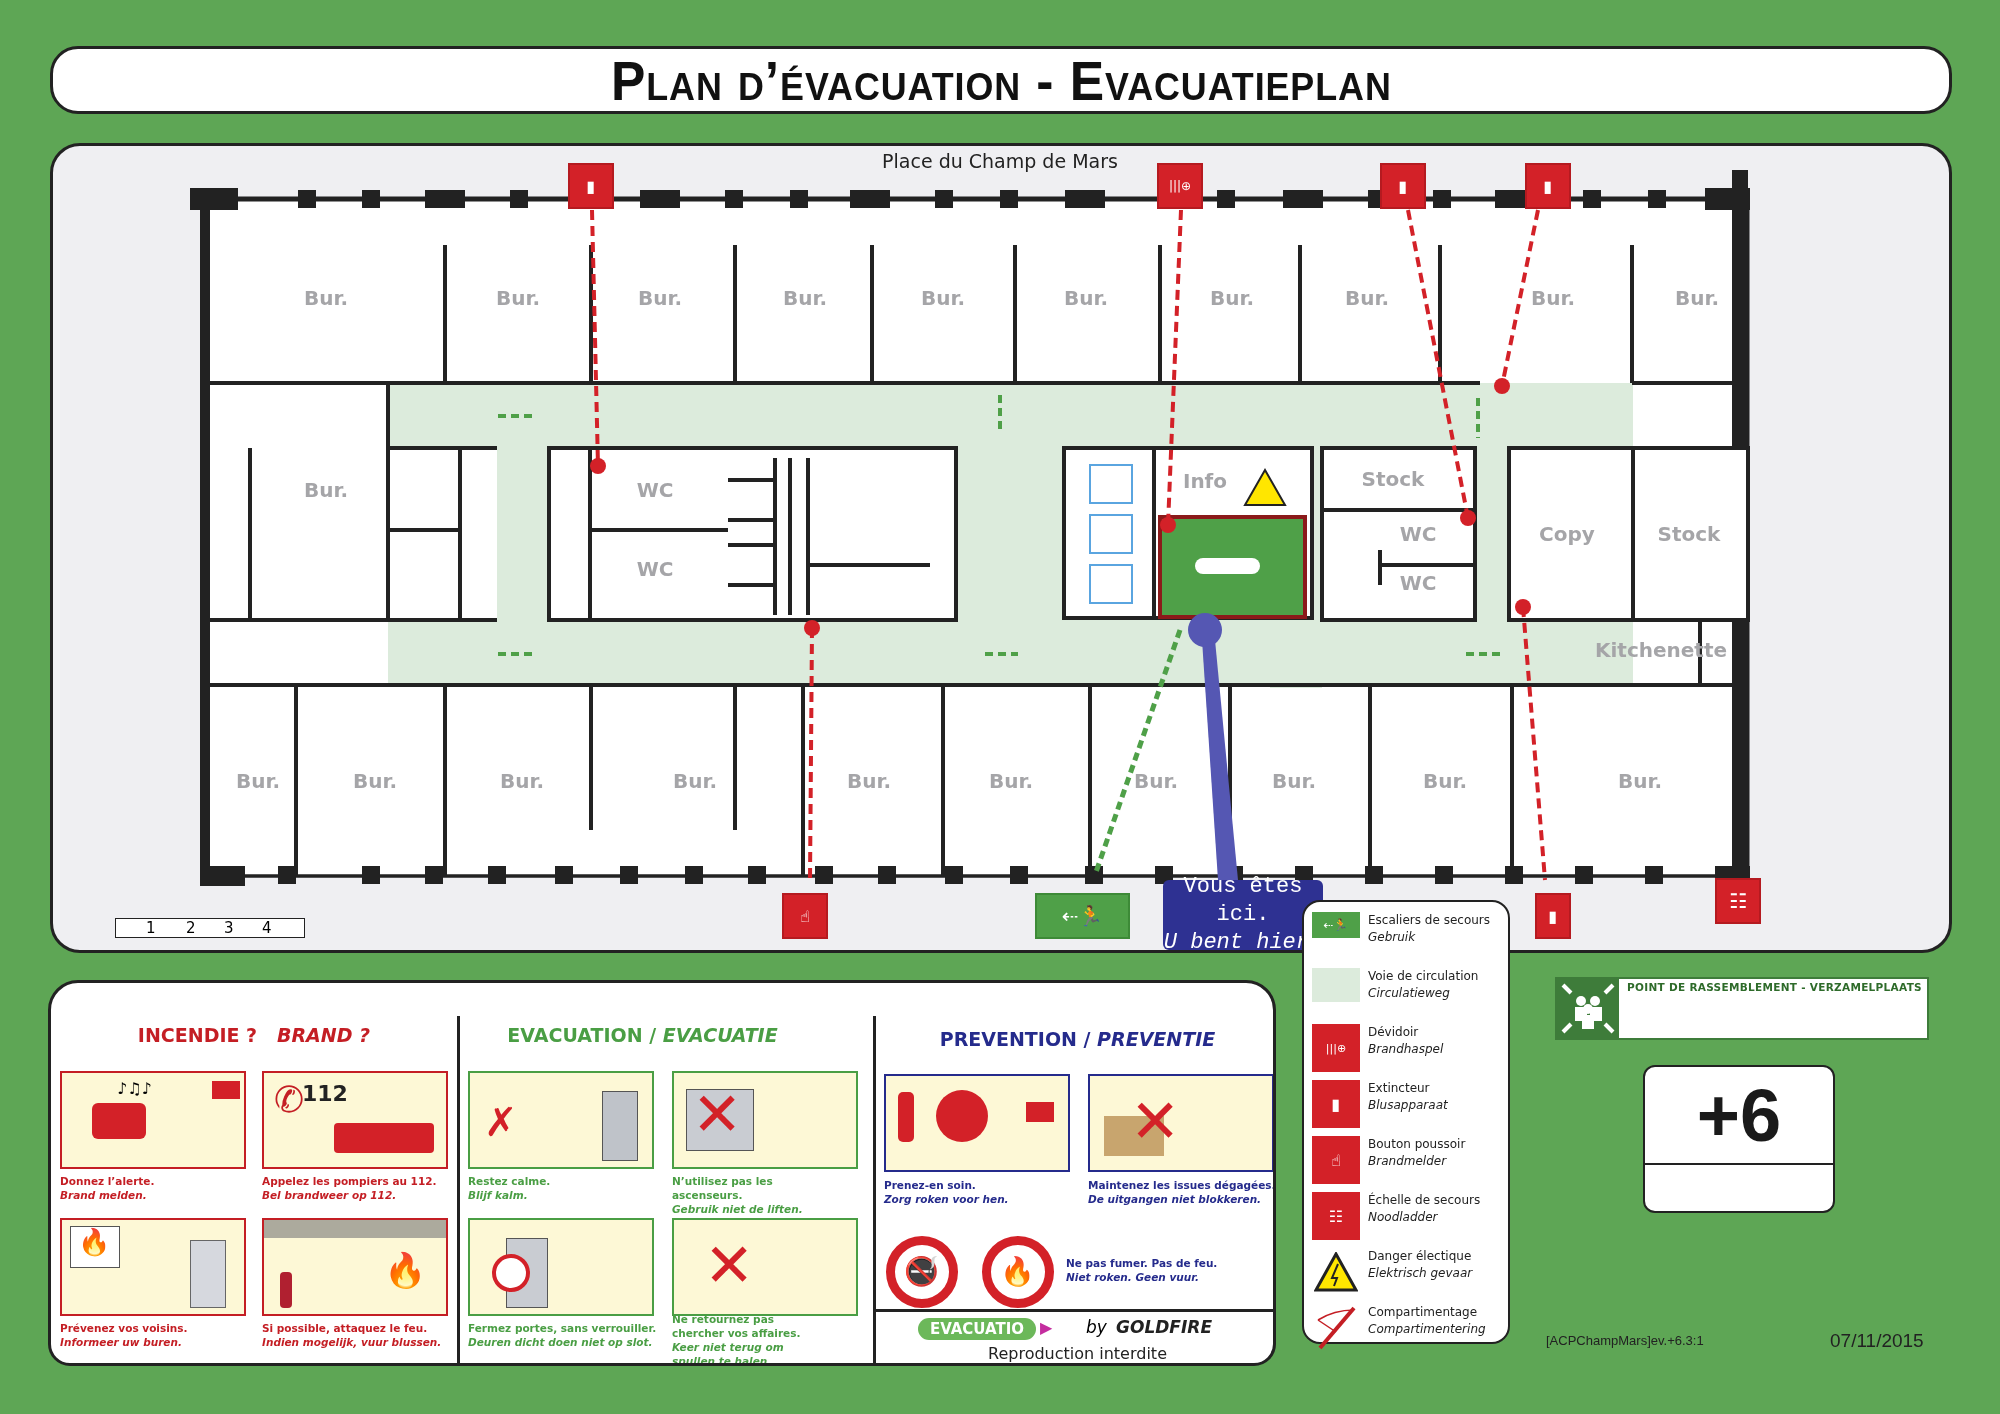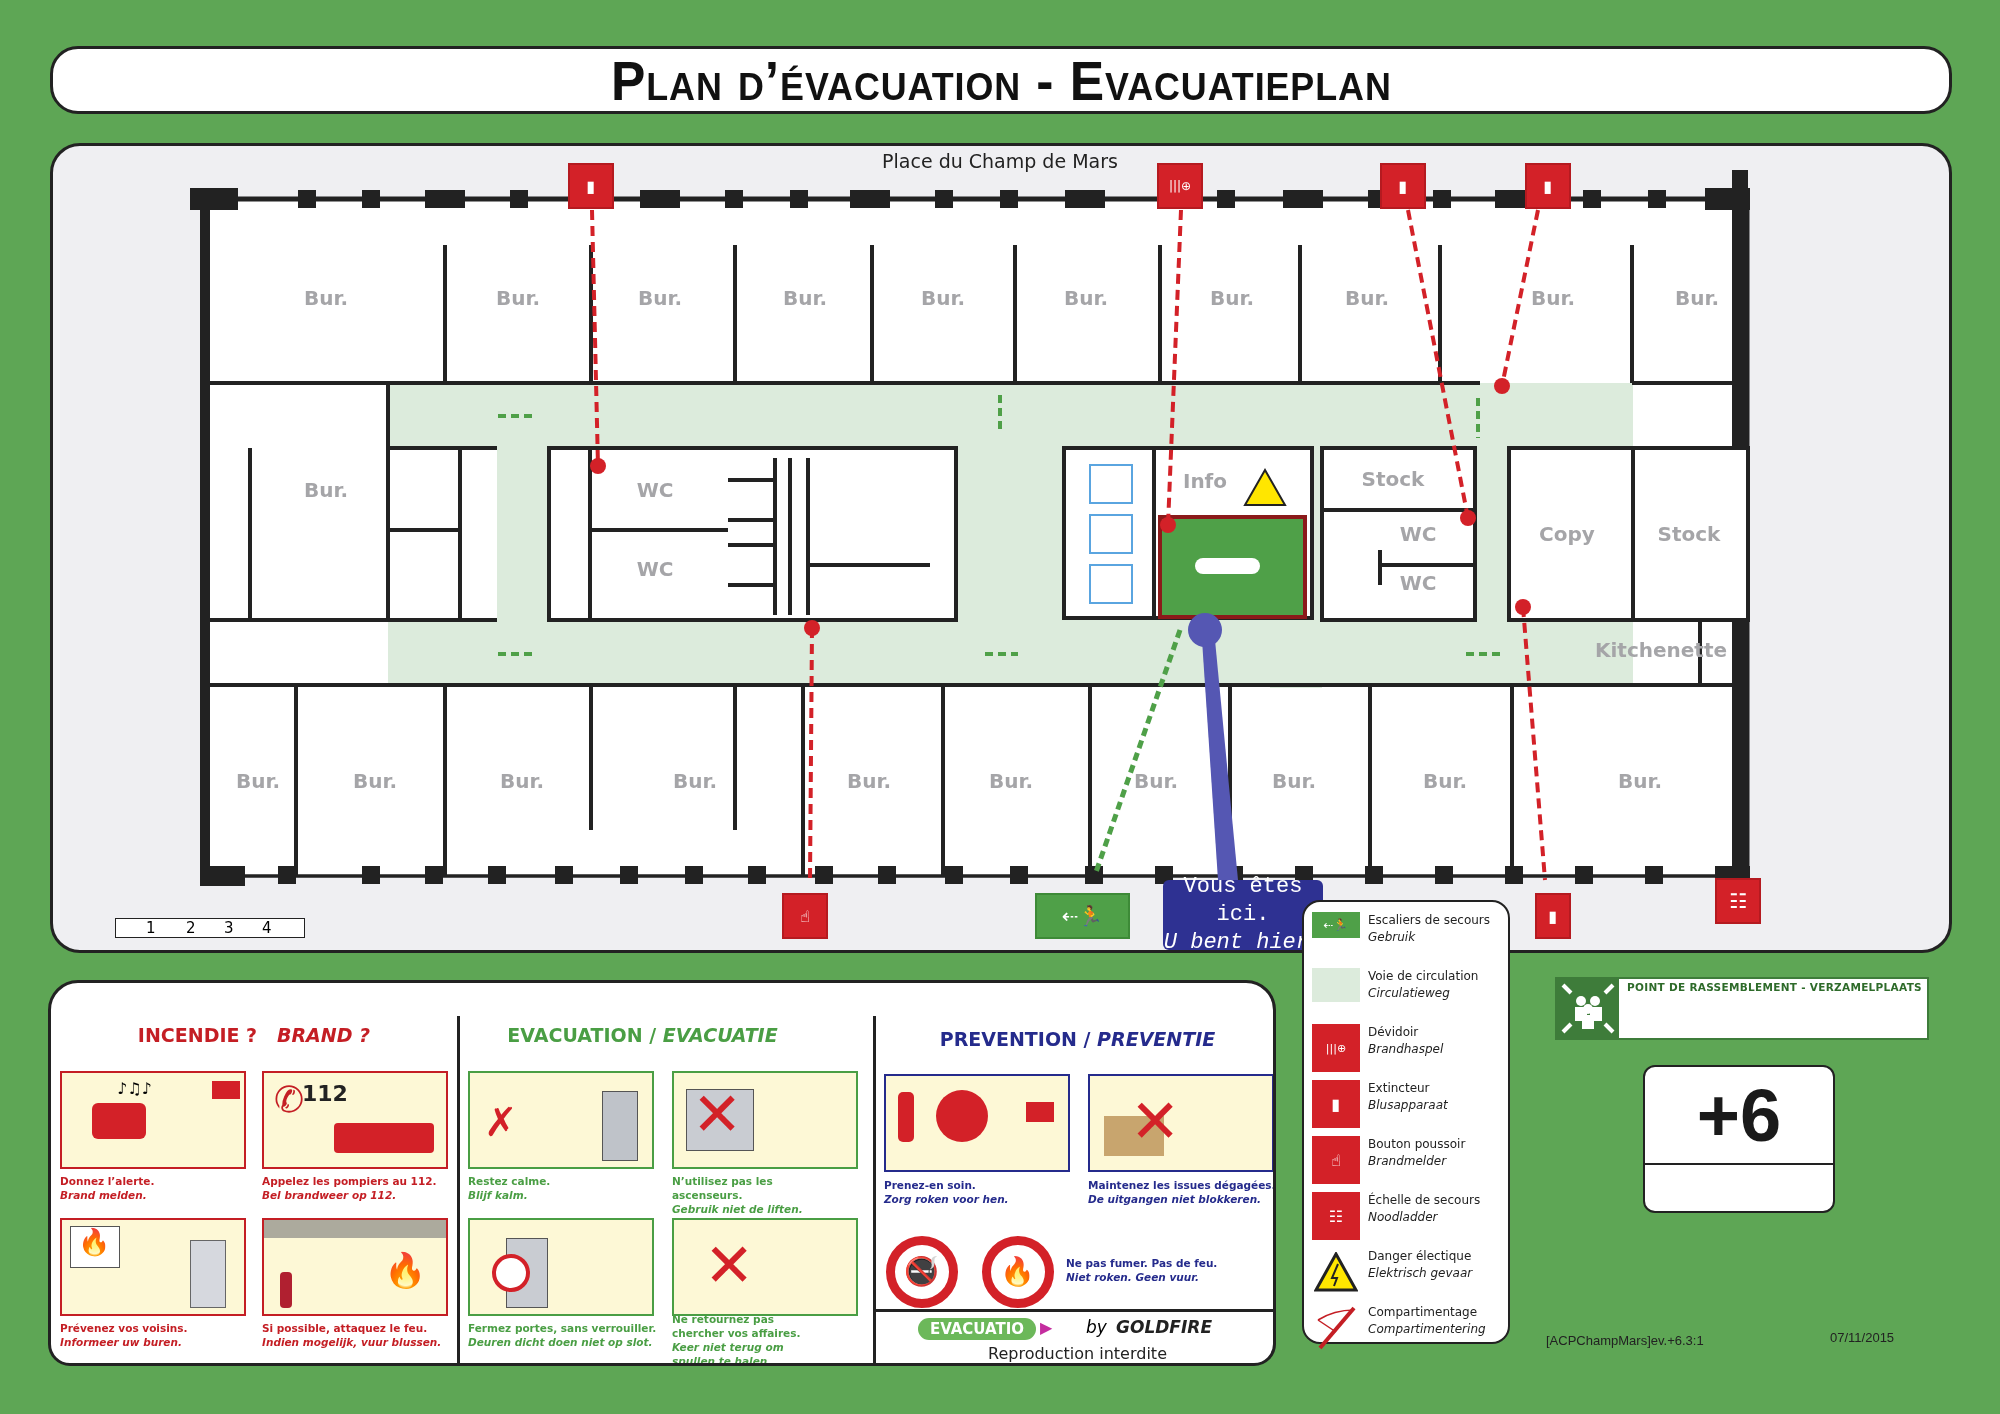--- a/index.html
+++ b/index.html
@@ -20,21 +20,21 @@
   .leg-item { display:flex; align-items:flex-start; height:56px; }
   .leg-icon { width:48px; height:48px; flex:0 0 48px; margin-right:8px; display:flex; align-items:center; justify-content:center; }
   .leg-text { font-size:12px; line-height:17px; color:#222; }
   .leg-text i { display:block; font-style:italic; }
   .assembly { left:1555px; top:977px; width:374px; height:63px; border:2px solid #3e7c3a; background:#fff; box-sizing:border-box; }
   .assembly-icon { position:absolute; left:0; top:0; width:62px; height:59px; background:#3e7c3a; }
   .assembly-title { position:absolute; left:70px; top:2px; font-size:10.5px; font-weight:bold; color:#2e6b2a; letter-spacing:0.3px; }
   .floor-box { left:1643px; top:1065px; width:192px; height:148px; border:2px solid #222; border-radius:12px; background:#fff; box-sizing:border-box; }
   .floor-num { position:absolute; left:0; top:0; width:100%; height:96px; border-bottom:2px solid #222; display:flex; align-items:center; justify-content:center; font-family:"Liberation Sans", sans-serif; font-weight:bold; font-size:74px; color:#1a1a1a; }
   .ref-code { left:1546px; top:1333px; font-family:"Liberation Sans", sans-serif; font-size:13px; color:#222; }
-  .date { left:1830px; top:1330px; font-family:"Liberation Sans", sans-serif; font-size:13px; color:#222; }
+  .date { left:1830px; top:1330px; font-family:"Liberation Sans", sans-serif; font-size:19px; color:#222; }
   .instr-panel { left:48px; top:980px; width:1228px; height:386px; background:#fff; border:3px solid #222; border-radius:30px 30px 22px 22px; box-sizing:border-box; overflow:hidden; }
   .instr-head { position:absolute; left:0; top:0; width:100%; height:33px; border-bottom:3px solid #222; text-align:center; font-size:19px; line-height:32px; color:#222; }
   .instr-head i { font-style:italic; }
   .col { position:absolute; top:33px; height:353px; box-sizing:border-box; }
   .col + .col { border-left:3px solid #222; }
   .col-title { position:absolute; left:0; width:100%; top:8px; text-align:center; font-weight:bold; font-size:19px; }
   .col-title i { font-style:italic; }
   .card { position:absolute; width:186px; height:98px; border:2px solid; box-sizing:border-box; background:#fdf8d6; overflow:hidden; }
   .cap { position:absolute; font-size:10.5px; line-height:14px; font-weight:bold; }
   .cap i { display:block; font-style:italic; }

